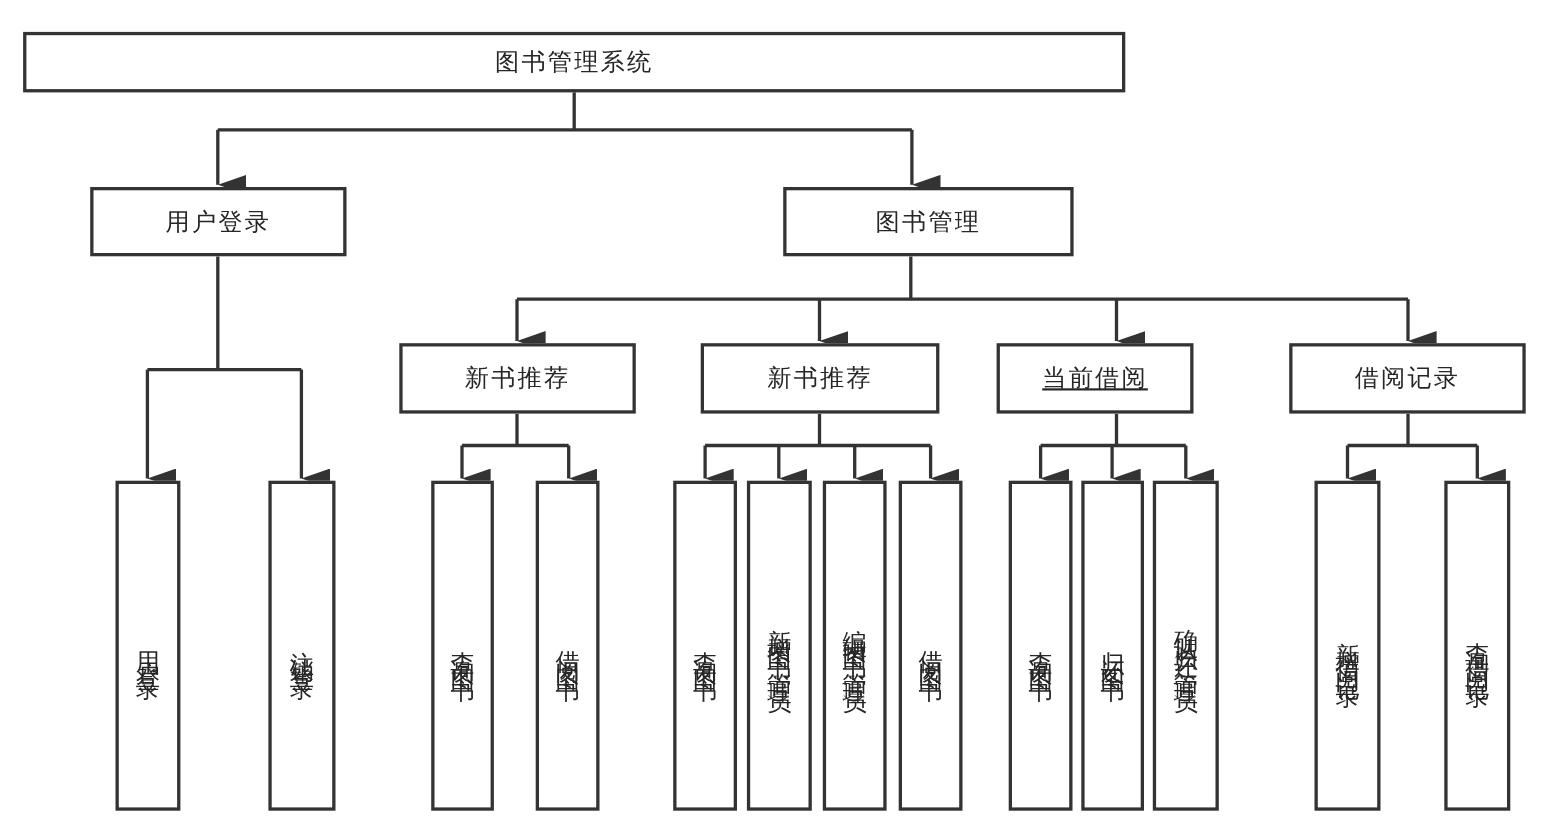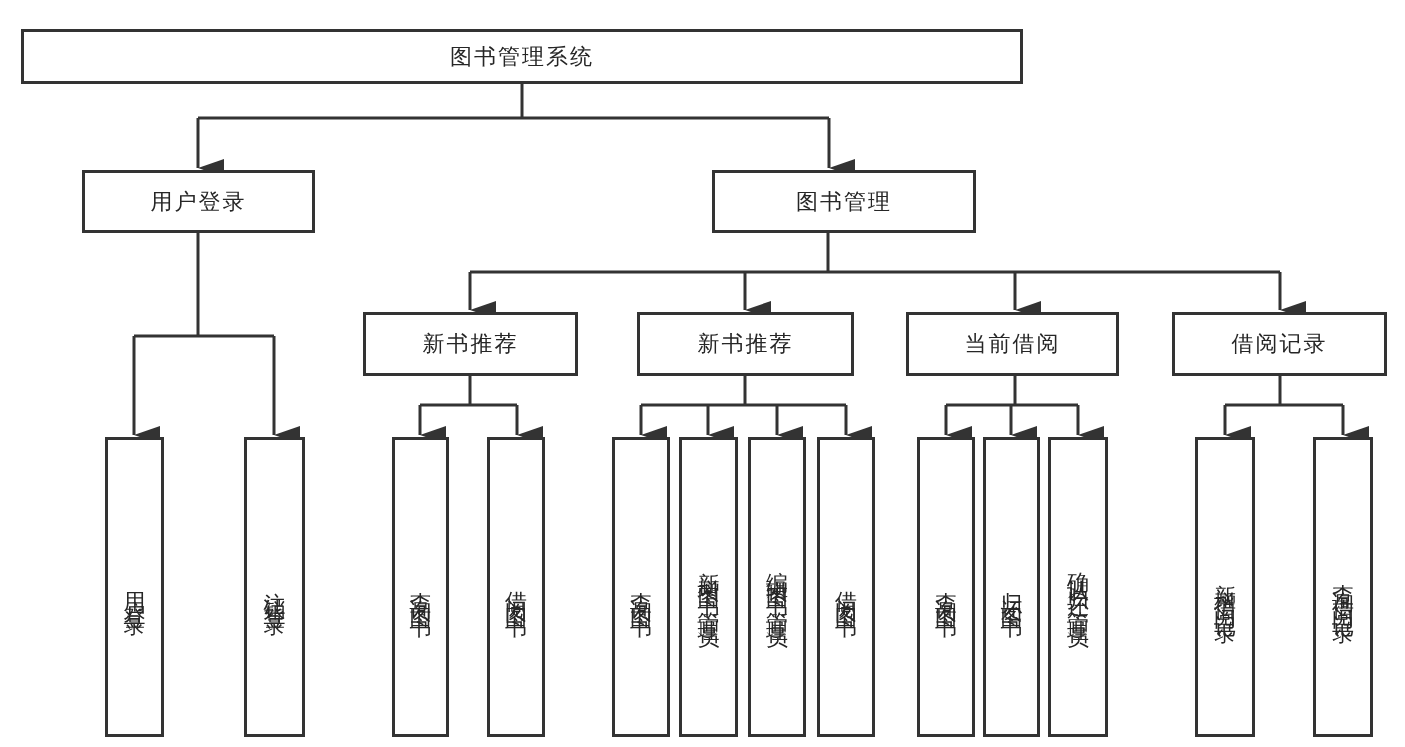--- a/index.html
+++ b/index.html
@@ -109,21 +109,21 @@
     </g>
   </svg>
 
   <div class="box" style="left:21px; top:29px; width:1002px; height:55px;">图书管理系统</div>
 
   <div class="box" style="left:82px; top:170px; width:233px; height:63px;">用户登录</div>
   <div class="box" style="left:712px; top:170px; width:264px; height:63px;">图书管理</div>
 
   <div class="box" style="left:363px; top:312px; width:215px; height:64px;">新书推荐</div>
   <div class="box" style="left:637px; top:312px; width:217px; height:64px;">新书推荐</div>
-  <div class="box" style="left:906px; top:312px; width:213px; height:64px;">当前借阅</div>
+  <div class="box" style="left:906px; top:312px; width:179px; height:64px;text-decoration:underline;">当前借阅</div>
   <div class="box" style="left:1172px; top:312px; width:215px; height:64px;">借阅记录</div>
 
   <div class="box vbox" style="left:105px; top:437px; width:59px; height:300px;">用户登录</div>
   <div class="box vbox" style="left:244px; top:437px; width:61px; height:300px;">注销登录</div>
 
   <div class="box vbox" style="left:392px; top:437px; width:57px; height:300px;">查询图书</div>
   <div class="box vbox" style="left:487px; top:437px; width:58px; height:300px;">借阅图书</div>
 
   <div class="box vbox" style="left:612px; top:437px; width:58px; height:300px;">查询图书</div>
   <div class="box vbox" style="left:679px; top:437px; width:59px; height:300px;">新增图书（管理员）</div>

